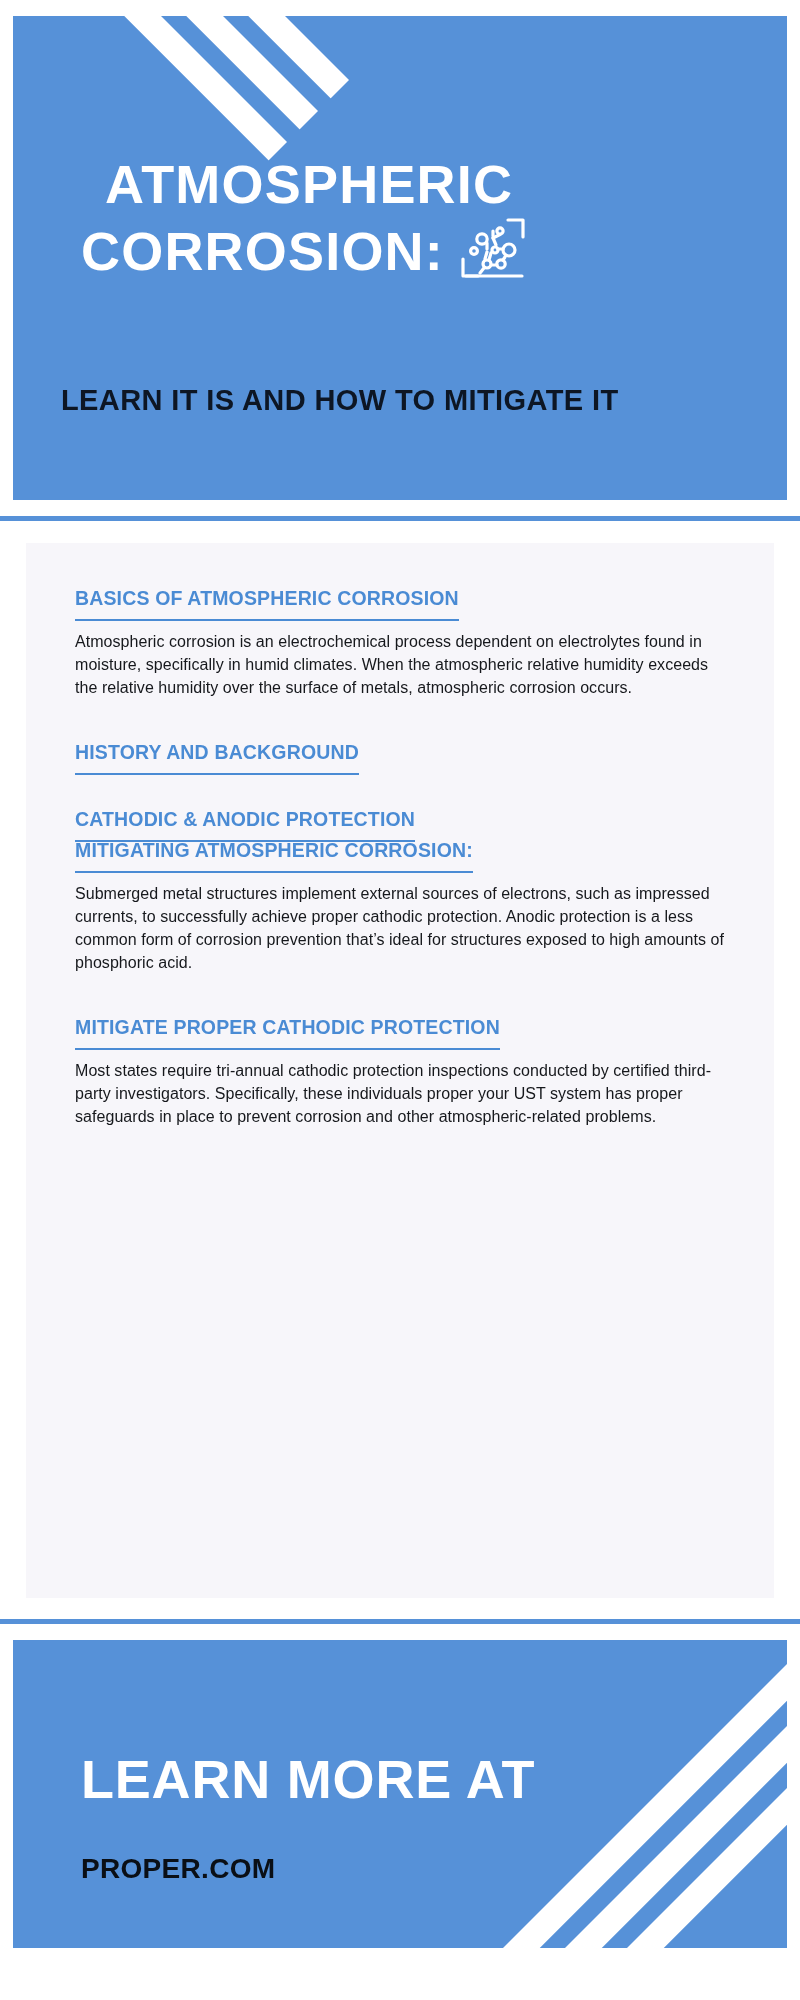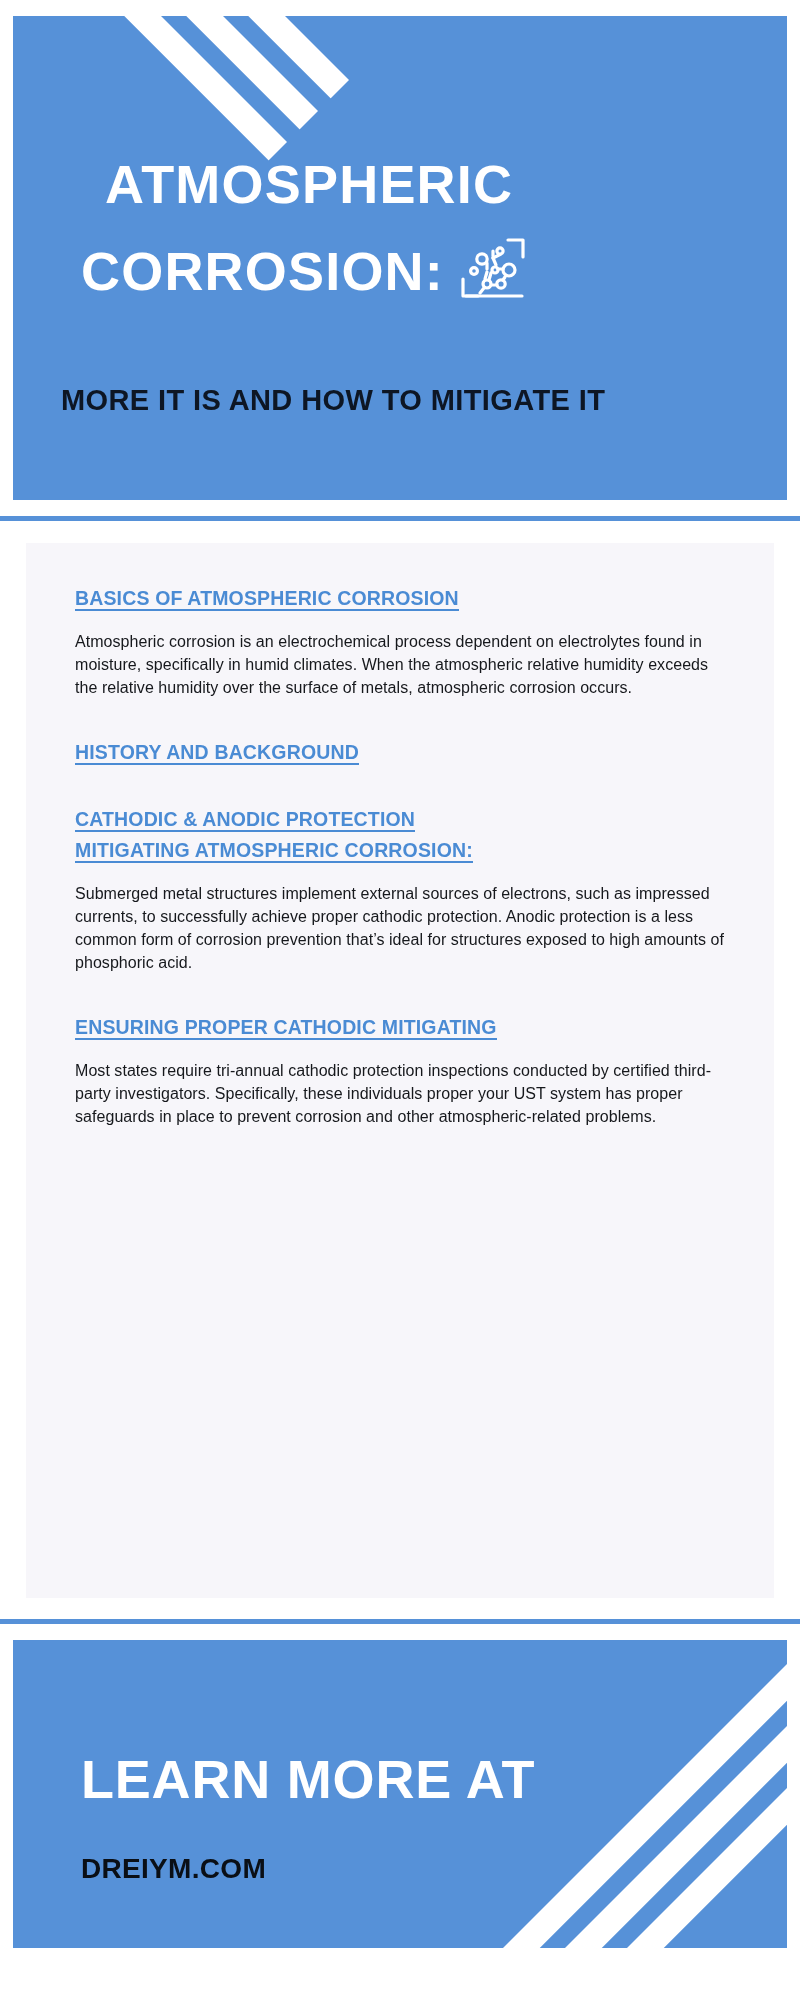--- a/index.html
+++ b/index.html
@@ -82,21 +82,21 @@
     position: absolute;
     left: 68px;
     color: #ffffff;
     font-weight: 700;
     font-size: 54px;
     letter-spacing: 1.2px;
     line-height: 1.05;
     white-space: nowrap;
   }
   .title-line-1 { top: 140px; margin-left: 24px; }
-  .title-line-2 { top: 221px; display: flex; align-items: center; gap: 16px; }
+  .title-line-2 { top: 201px; display: flex; align-items: center; gap: 16px; }
 
   .corrosion-icon {
     display: inline-block;
     width: 66px;
     height: 62px;
     margin-bottom: 6px;
   }
 
   .subtitle {
     position: absolute;
@@ -153,21 +153,21 @@
     color: #4a8bd4;
     font-weight: 700;
     font-size: 19.5px;
     letter-spacing: 0.15px;
     line-height: 1.42;
     margin-bottom: 17px;
   }
   .section-heading .hl {
     display: inline;
     border-bottom: 2px solid #4a8bd4;
-    padding-bottom: 0;
+    padding-bottom: 10px;
   }
   .section-heading .hl-row { display: block; margin-bottom: 3px; }
 
   .section-body {
     color: #16181c;
     font-size: 16px;
     line-height: 1.44;
     letter-spacing: 0.05px;
   }
 
@@ -280,21 +280,21 @@
               <path d="M32 48 L37 48"></path>
               <path d="M24 51 L20 56"></path>
               <path d="M45 40 L43 43"></path>
               <path d="M33 19 L33 14"></path>
               <path d="M27 26 L27 32"></path>
               <path d="M27 35 L25 42"></path>
             </svg>
           </span>
         </div>
 
-        <div class="subtitle">MORE IT IS AND HOW TO MITIGATE IT</div>
+        <div class="subtitle">LEARN IT IS AND HOW TO MITIGATE IT</div>
       </div>
     </div>
   </div>
 
   <div class="divider divider-top"></div>
 
   <div class="content-wrap">
     <div class="content-panel">
       <div class="sections" id="sections-container">
           <div class="section">
@@ -310,34 +310,34 @@
           </div>
           <div class="section">
             <div class="section-heading">
               <span class="hl-row"><span class="hl">CATHODIC &amp; ANODIC PROTECTION</span></span>
               <span class="hl-row"><span class="hl">MITIGATING ATMOSPHERIC CORROSION:</span></span>
             </div>
             <p class="section-body">Submerged metal structures implement external sources of electrons, such as impressed currents, to successfully achieve proper cathodic protection. Anodic protection is a less common form of corrosion prevention that’s ideal for structures exposed to high amounts of phosphoric acid.</p>
           </div>
           <div class="section">
             <div class="section-heading">
-              <span class="hl-row"><span class="hl">ENSURING PROPER CATHODIC MITIGATING</span></span>
+              <span class="hl-row"><span class="hl">MITIGATE PROPER CATHODIC PROTECTION</span></span>
             </div>
             <p class="section-body">Most states require tri-annual cathodic protection inspections conducted by certified third-party investigators. Specifically, these individuals proper your UST system has proper safeguards in place to prevent corrosion and other atmospheric-related problems.</p>
           </div>
         </div>
     </div>
   </div>
 
   <div class="divider divider-bottom"></div>
 
   <div class="footer-wrap">
     <div class="footer-block">
       <div class="footer-title">LEARN MORE AT</div>
-      <div class="footer-url">DREIYM.COM</div>
+      <div class="footer-url">PROPER.COM</div>
 
       <div class="stripes-br">
         <div class="bar b1"></div>
         <div class="bar b2"></div>
         <div class="bar b3"></div>
       </div>
     </div>
   </div>
 
 </div>

